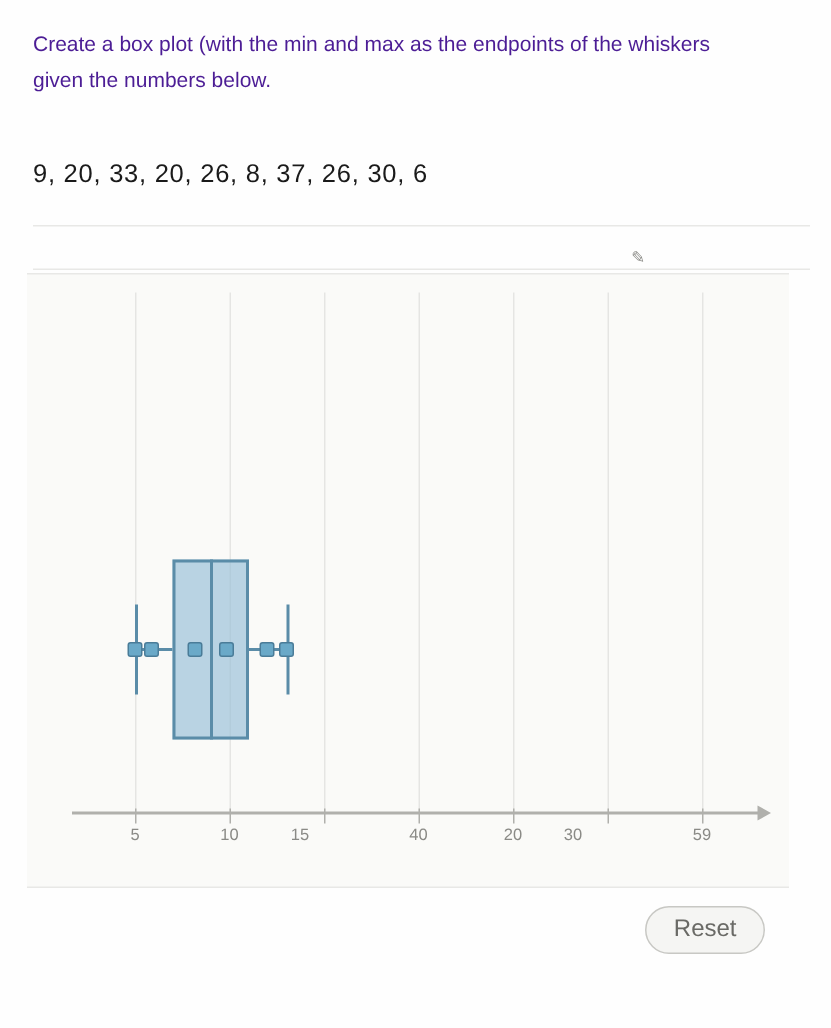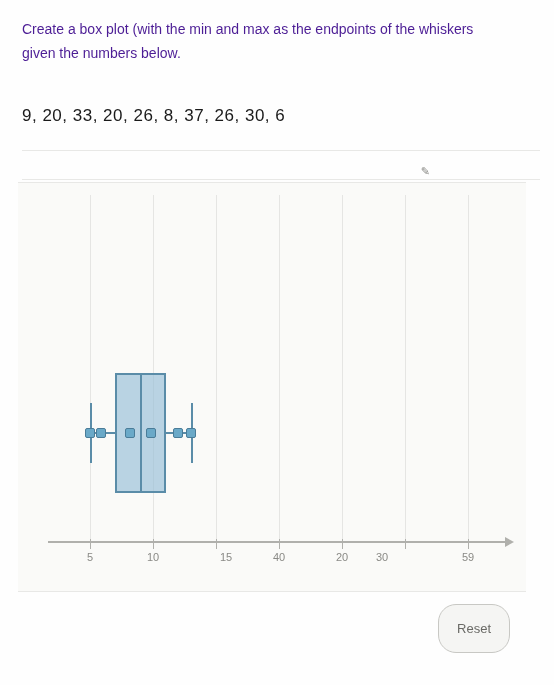--- a/index.html
+++ b/index.html
@@ -144,24 +144,24 @@
       transform: translate(-50%, -50%);
       cursor: grab;
     }
     .reset-wrap {
       text-align: right;
       padding-right: 30px;
       margin-top: 12px;
     }
     .reset-btn {
       display: inline-block;
-      padding: 16px 18px;
+      padding: 6px 18px;
       border: 1px solid #c8c8c4;
       border-radius: 18px;
-      font-size: 13px;
+      font-size: 16px;
       color: #6a6a66;
       background: #f5f5f3;
       cursor: pointer;
     }
   </style>
 </head>
 <body>
 
 <div class="container">
   <div class="prompt">
@@ -190,21 +190,21 @@
     <div class="tick-mark" style="left:72px"></div>
     <div class="tick-mark" style="left:135px"></div>
     <div class="tick-mark" style="left:198px"></div>
     <div class="tick-mark" style="left:261px"></div>
     <div class="tick-mark" style="left:324px"></div>
     <div class="tick-mark" style="left:387px"></div>
     <div class="tick-mark" style="left:450px"></div>
 
     <div class="tick-label" style="left:72px">5</div>
     <div class="tick-label" style="left:135px">10</div>
-    <div class="tick-label" style="left:208px">15</div>
+    <div class="tick-label" style="left:182px">15</div>
     <div class="tick-label" style="left:261px">40</div>
     <div class="tick-label" style="left:324px">20</div>
     <div class="tick-label" style="left:364px">30</div>
     <div class="tick-label" style="left:450px">59</div>
 
     <div class="boxplot" style="left:0; right:0;">
 
       <div class="whisker-line" style="left:72px; width:25px;"></div>
 
       <div class="whisker-line" style="left:148px; width:25px;"></div>

